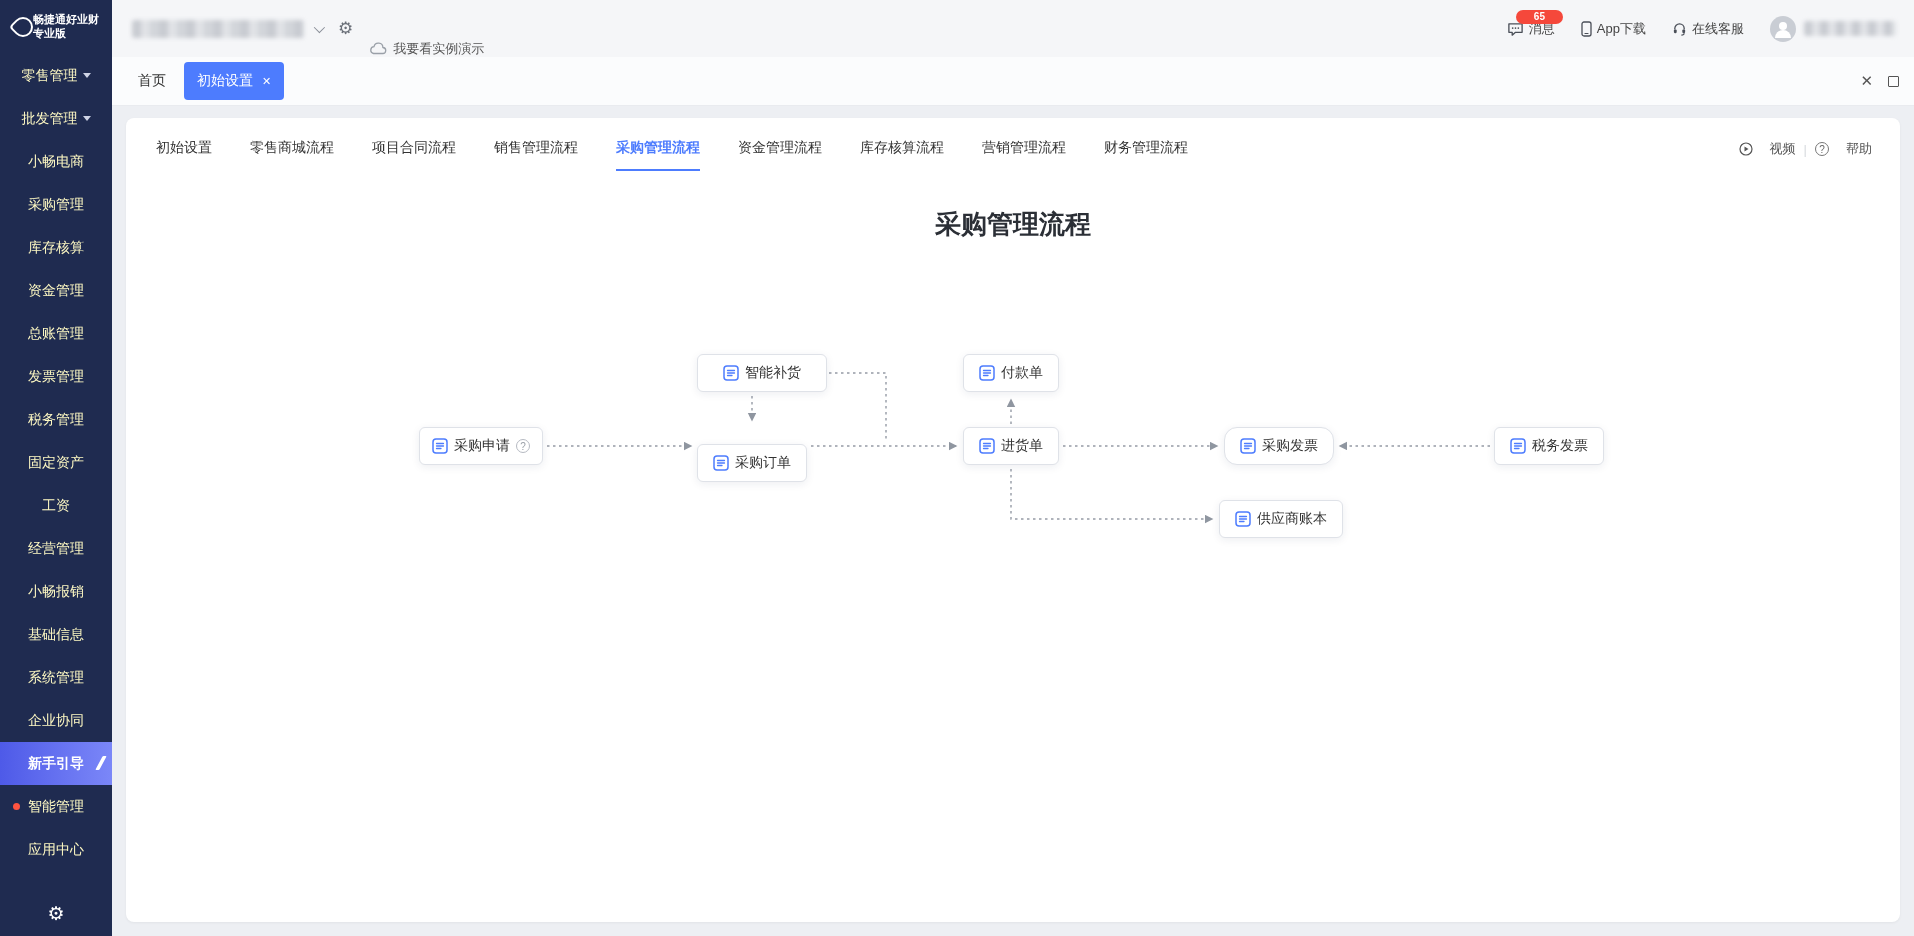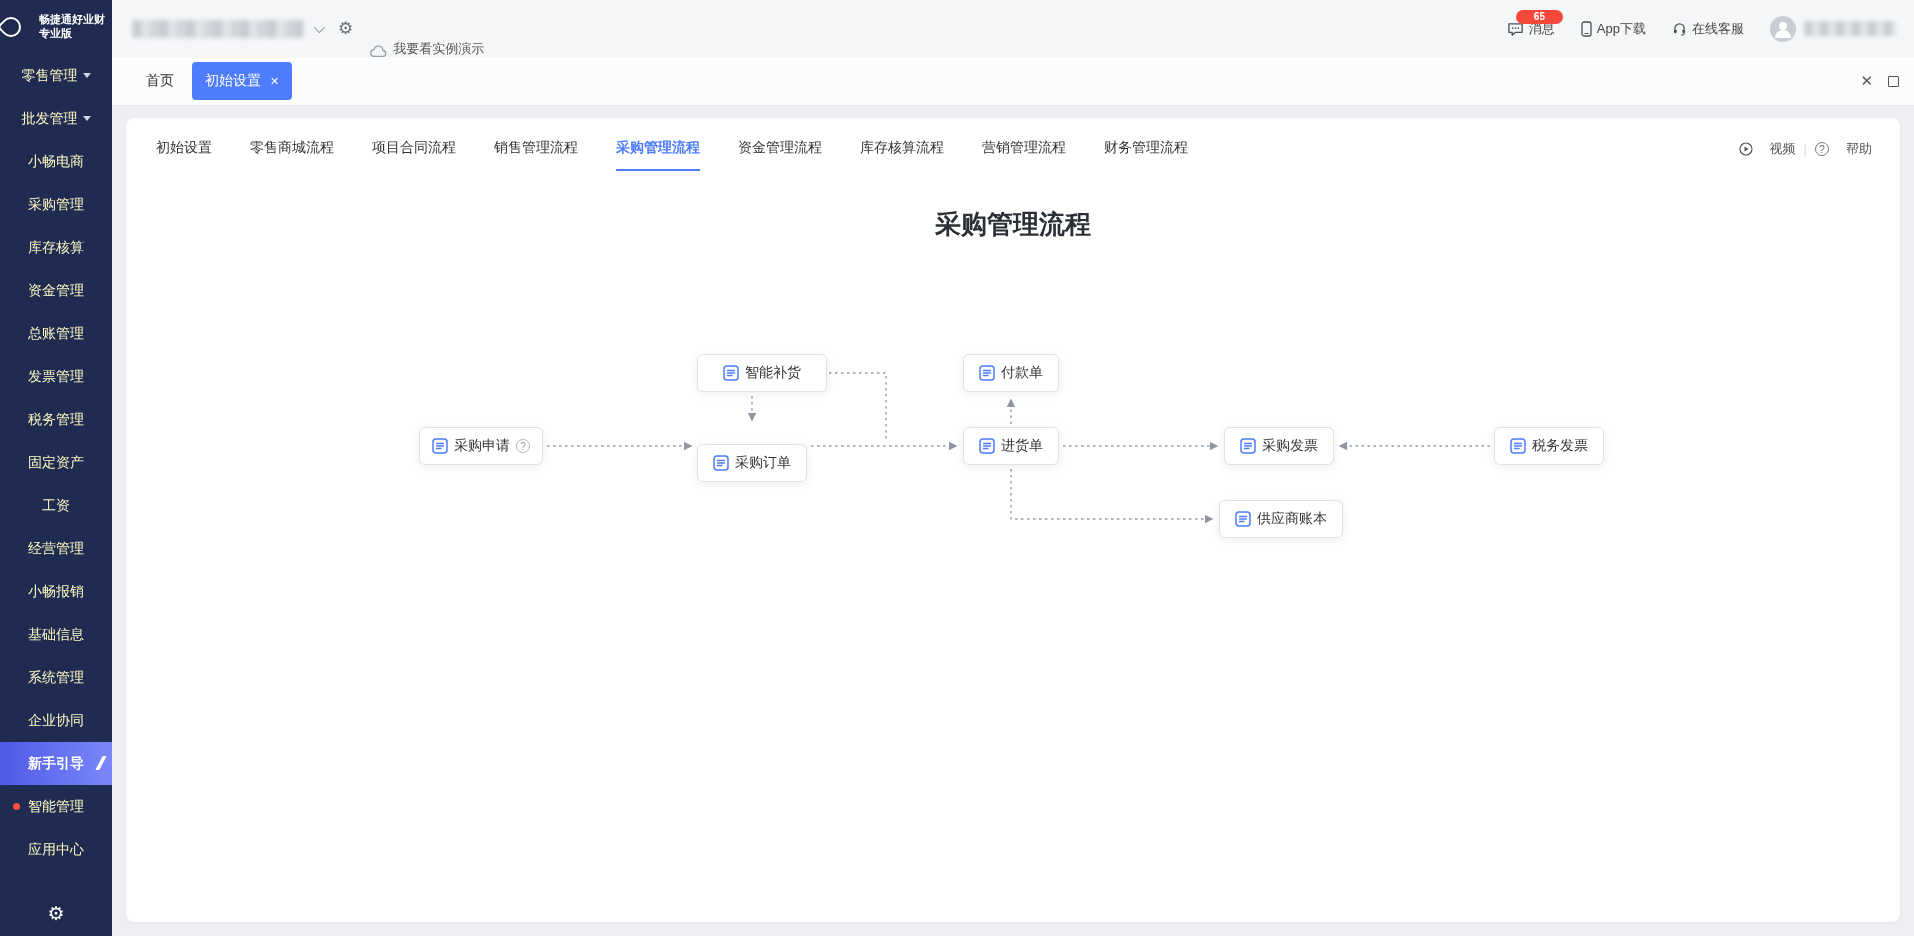--- a/index.html
+++ b/index.html
@@ -1,49 +1,49 @@
 <!DOCTYPE html>
 <html><head>
 <meta charset="utf-8">
 <style>
   * { box-sizing: border-box; margin: 0; padding: 0; }
   html,body { width:1914px; height:936px; overflow:hidden; font-family:"Liberation Sans","DejaVu Sans",sans-serif; background:#edeff3; cursor:default; }
 
   
   .sidebar { position:fixed; left:0; top:0; bottom:0; width:112px; background:#1f2b50; display:flex; flex-direction:column; z-index:10; }
-  .logo { height:54px; display:flex; align-items:center; padding:0 1px; gap:18px; color:#fff; flex:none; }
+  .logo { height:54px; display:flex; align-items:center; padding:0 13px; gap:0; color:#fff; flex:none; }
   .logo-mark { width:20px; height:20px; border:2.5px solid #fff; border-radius:50% 50% 50% 4px; transform:rotate(45deg); flex:none; }
   .logo-text { font-size:11px; line-height:1.25; font-weight:bold; white-space:nowrap; }
   .side-list { flex:1; }
   .side-item { height:43px; display:flex; align-items:center; justify-content:center; color:#fef9c3; font-size:14px; cursor:pointer; position:relative; }
   .side-item.active { background:linear-gradient(90deg,#4e5ae8,#7b87f8); color:#fff; font-weight:bold; }
   .side-item.active::after { content:""; position:absolute; right:9px; top:14px; width:4px; height:14px; background:#fff; transform:skewX(-28deg); border-radius:1px; }
   .tri { width:0; height:0; border-left:4px solid transparent; border-right:4px solid transparent; border-top:5px solid #cfd4e6; margin-left:5px; }
   .reddot { position:absolute; left:13px; top:18px; width:7px; height:7px; border-radius:50%; background:#ff5340; }
   .side-gear { height:46px; margin-top:auto; display:flex; align-items:center; justify-content:center; color:#fff; font-size:19px; cursor:pointer; }
 
   
   .main { margin-left:112px; height:936px; display:flex; flex-direction:column; }
 
   
   .topbar { height:57px; background:#f5f6f8; display:flex; align-items:center; padding:0 18px 0 20px; gap:16px; flex:none; }
   .company-select { display:flex; align-items:center; gap:10px; cursor:pointer; }
   .blur-block { height:18px; width:172px; border-radius:3px; background:repeating-linear-gradient(90deg,#c9ccd2 0 9px,#e0e2e6 9px 18px,#d2d5da 18px 27px); filter:blur(2px); }
   .chev { width:8px; height:8px; border-right:1.6px solid #8a8f98; border-bottom:1.6px solid #8a8f98; transform:rotate(45deg) translateY(-2px); }
   .topbar-gear { color:#6b7079; font-size:17px; cursor:pointer; }
-  .demo { display:flex; align-items:flex-end; gap:6px; color:#555; font-size:13px; cursor:pointer;margin-top:40px; }
+  .demo { display:flex; align-items:center; gap:6px; color:#555; font-size:13px; cursor:pointer;margin-top:40px; }
   .topbar-right { margin-left:auto; display:flex; align-items:center; gap:26px; }
   .tb-item { display:flex; align-items:center; gap:5px; font-size:13px; color:#444; cursor:pointer; }
   .msg-wrap { position:relative; display:flex; }
   .badge { position:absolute; top:-11px; left:9px; background:#f5483b; color:#fff; font-size:10px; line-height:1; border-radius:8px; padding:2px 18px; font-weight:bold; }
   .user { display:flex; align-items:center; gap:8px; cursor:pointer; }
   .user-blur { width:92px; height:15px; border-radius:3px; background:repeating-linear-gradient(90deg,#c9ccd2 0 8px,#e0e2e6 8px 16px); filter:blur(2px); }
 
   
-  .tabrow { height:49px; background:#fbfcfd; border-bottom:1px solid #e9ebef; display:flex; align-items:center; padding-left:16px; flex:none; }
+  .tabrow { height:49px; background:#fbfcfd; border-bottom:1px solid #e9ebef; display:flex; align-items:center; padding-left:8px; flex:none; }
   .tab-home { padding:0 18px; font-size:14px; color:#333; cursor:pointer; height:100%; display:flex; align-items:center; }
   .tab-active { height:38px; background:#4d7cfe; color:#fff; border-radius:4px; padding:0 13px; display:flex; align-items:center; gap:9px; font-size:14px; cursor:pointer; }
   .tab-active .x { font-size:11px; cursor:pointer; }
   .win-controls { margin-left:auto; display:flex; align-items:center; gap:15px; padding-right:15px; color:#555; }
   .win-close { font-size:15px; cursor:pointer; }
   .win-expand { width:11px; height:11px; border:1.6px solid #555; border-radius:1px; cursor:pointer; }
 
   
   .content { flex:1; background:#edeff3; padding:12px 14px 14px 14px; }
   .card { background:#fff; border-radius:8px; height:100%; position:relative; box-shadow:0 1px 3px rgba(0,0,0,.05); overflow:hidden; }
@@ -292,21 +292,21 @@
         </div>
 
         <div class="fnode" style="left:837px; top:141px; width:96px;">
           <svg width="16" height="16" viewBox="0 0 16 16">
               <rect x="1" y="1" width="14" height="14" rx="3" fill="none" stroke="#4d7cfe" stroke-width="1.5"></rect>
               <path d="M4.5 5.5h7M4.5 8h7M4.5 10.5h4.5" stroke="#4d7cfe" stroke-width="1.3" stroke-linecap="round"></path>
             </svg>
           <span>进货单</span>
         </div>
 
-        <div class="fnode" style="left:1098px; top:141px; width:110px;">
+        <div class="fnode" style="left:1098px; top:141px; width:110px;border-radius:13px;">
           <svg width="16" height="16" viewBox="0 0 16 16">
               <rect x="1" y="1" width="14" height="14" rx="3" fill="none" stroke="#4d7cfe" stroke-width="1.5"></rect>
               <path d="M4.5 5.5h7M4.5 8h7M4.5 10.5h4.5" stroke="#4d7cfe" stroke-width="1.3" stroke-linecap="round"></path>
             </svg>
           <span>采购发票</span>
         </div>
 
         <div class="fnode" style="left:1368px; top:141px; width:110px;">
           <svg width="16" height="16" viewBox="0 0 16 16">
               <rect x="1" y="1" width="14" height="14" rx="3" fill="none" stroke="#4d7cfe" stroke-width="1.5"></rect>

